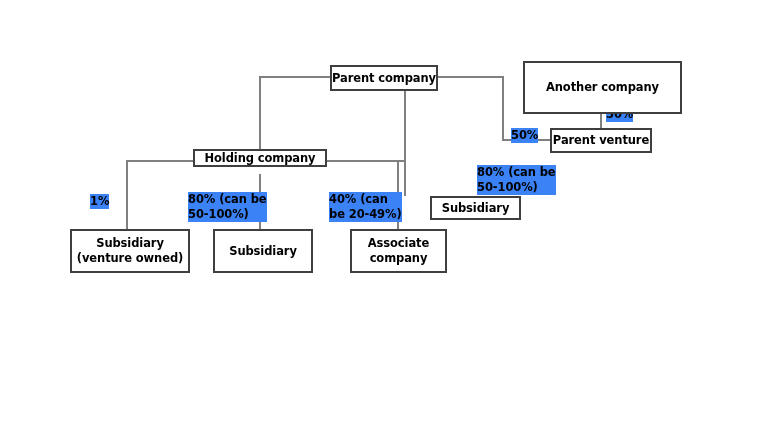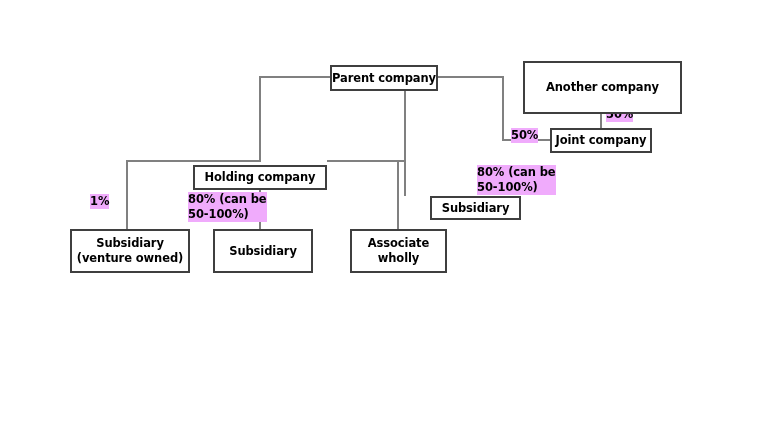--- a/index.html
+++ b/index.html
@@ -41,21 +41,21 @@
   .node span {
     display: block;
     white-space: nowrap;
   }
   .edge-label {
     position: absolute;
     font-size: 11.5px;
     font-weight: 700;
     color: #000000;
     line-height: 1.3;
-    background: #f0abfc;
+    background: #3b82f6;
     white-space: nowrap;
     z-index: 2;
     letter-spacing: -0.1px;
   }
   .edge-label span { display: block; }
   svg.lines {
     position: absolute;
     left: 0;
     top: 0;
     width: 768px;
@@ -91,43 +91,43 @@
 
   <div class="node" style="left:330px; top:65px; width:108px; height:26px;">
     <span>Parent company</span>
   </div>
 
   <div class="node" style="left:523px; top:61px; width:159px; height:53px;">
     <span>Another company</span>
   </div>
 
   <div class="node" style="left:550px; top:128px; width:102px; height:25px;">
-    <span>Joint company</span>
+    <span>Parent venture</span>
   </div>
 
-  <div class="node" style="left:193px; top:149px; width:134px; height:25px;margin-top:16px;">
+  <div class="node" style="left:193px; top:149px; width:134px; height:18px;">
     <span>Holding company</span>
   </div>
 
   <div class="node" style="left:430px; top:196px; width:91px; height:24px;">
     <span>Subsidiary</span>
   </div>
 
   <div class="node" style="left:70px; top:229px; width:120px; height:44px;">
     <span>Subsidiary</span>
     <span>(venture owned)</span>
   </div>
 
   <div class="node" style="left:213px; top:229px; width:100px; height:44px;">
     <span>Subsidiary</span>
   </div>
 
   <div class="node" style="left:350px; top:229px; width:97px; height:44px;">
     <span>Associate</span>
-    <span>wholly</span>
+    <span>company</span>
   </div>
 
   <div class="edge-label" style="left:511px; top:128px;">
     <span>50%</span>
   </div>
 
   <div class="edge-label" style="left:606px; top:107px;">
     <span>50%</span>
   </div>
 
@@ -138,14 +138,18 @@
 
   <div class="edge-label" style="left:90px; top:194px;">
     <span>1%</span>
   </div>
 
   <div class="edge-label" style="left:188px; top:192px;">
     <span>80% (can be</span>
     <span>50-100%)</span>
   </div>
 
+  <div class="edge-label" style="left:329px; top:192px;">
+    <span>40% (can</span>
+    <span>be 20-49%)</span>
+  </div>
 
 </div>
 
 </body></html>

